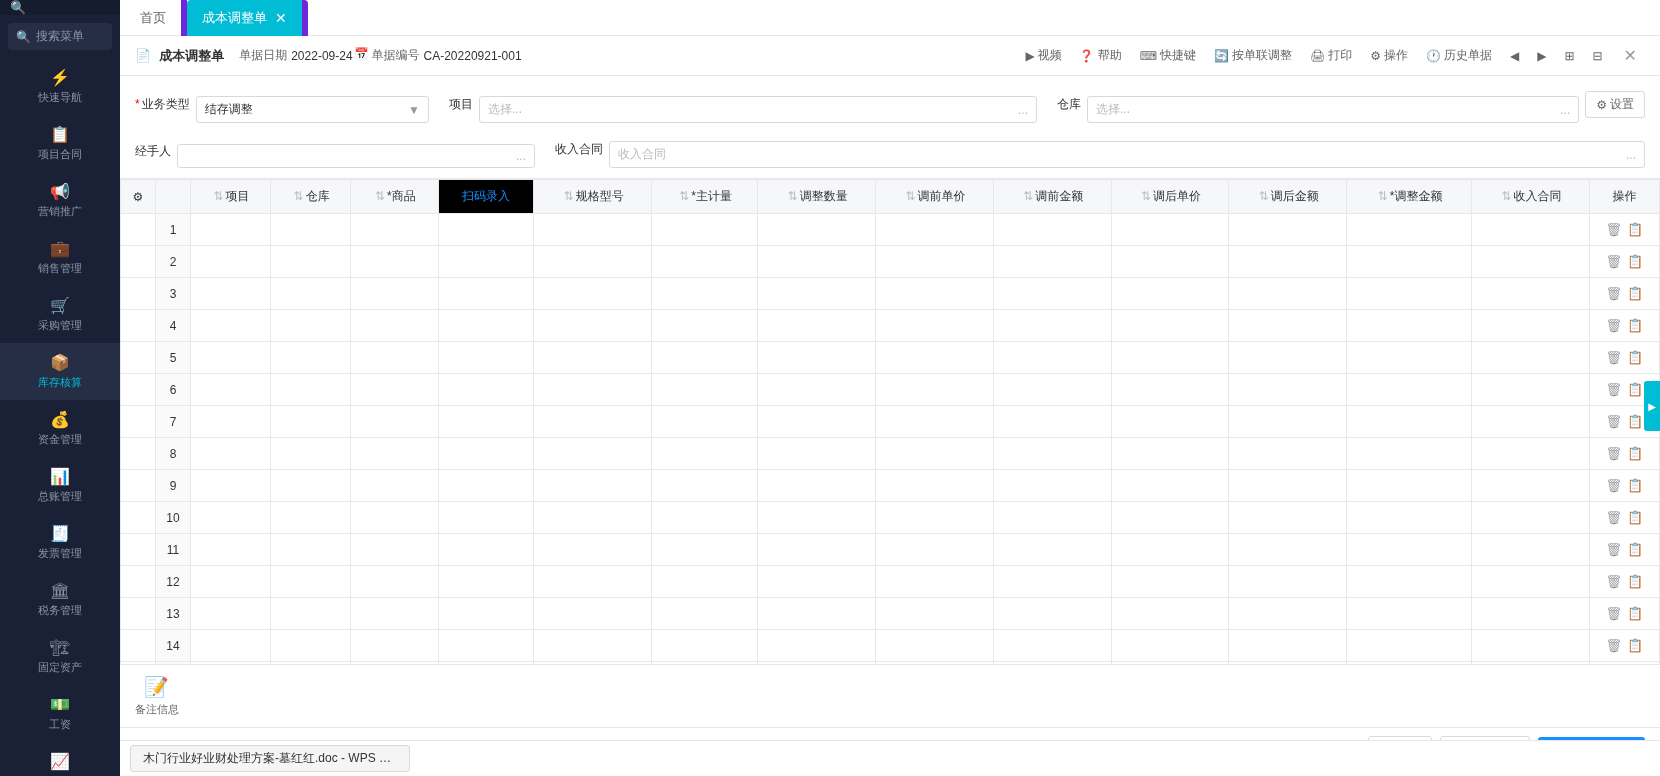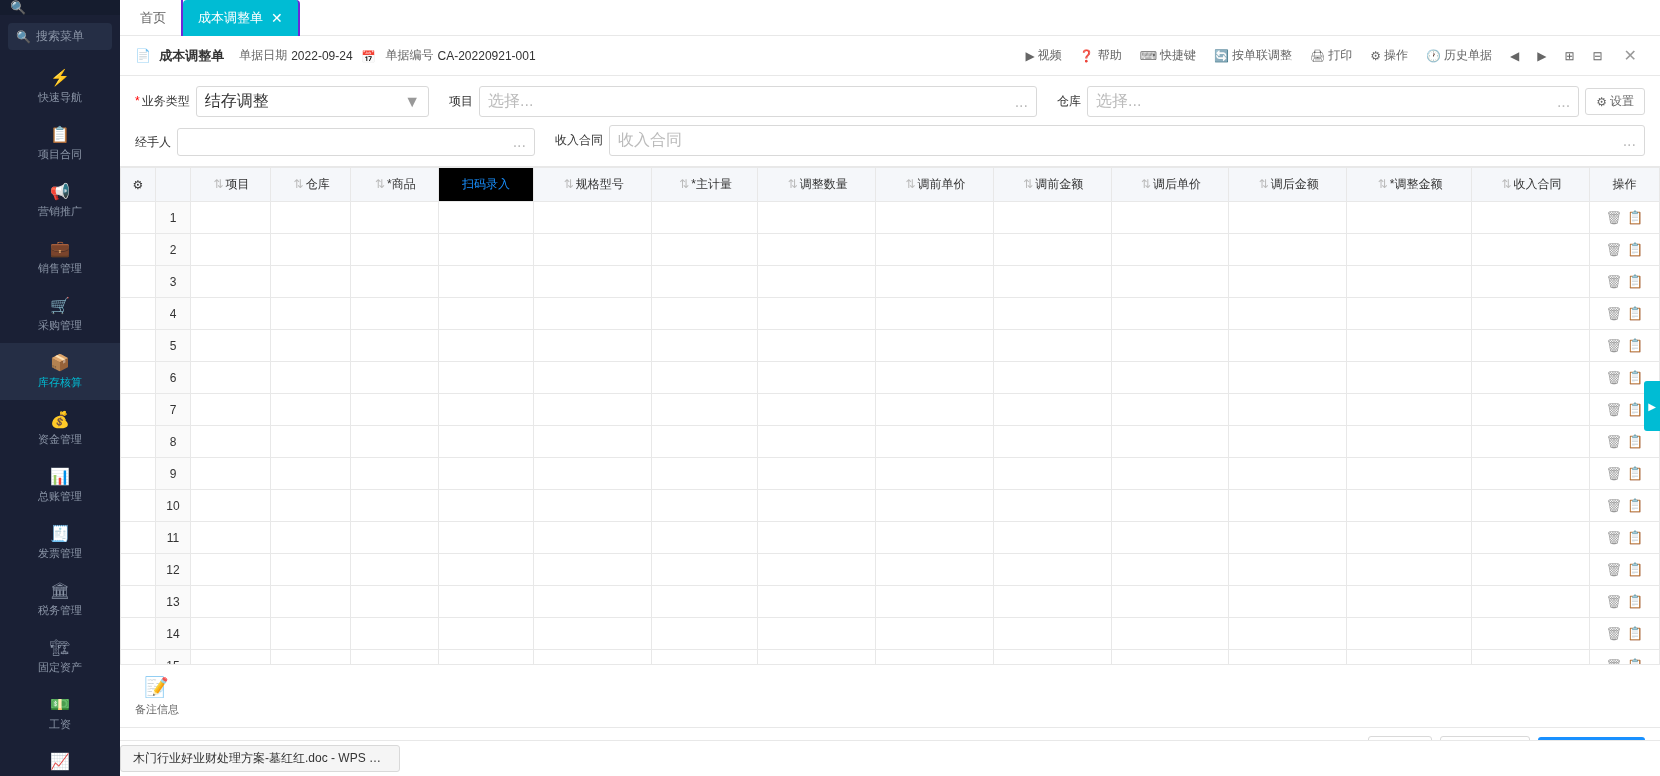--- a/index.html
+++ b/index.html
@@ -16,44 +16,44 @@
     .sidebar-item { display: flex; flex-direction: column; align-items: center; padding: 10px 5px; cursor: pointer; color: #8a94a6; transition: background 0.2s; }
     .sidebar-item.active { background: #252e45; color: #00bcd4; }
     .sidebar-item .icon { font-size: 16px; margin-bottom: 3px; }
     .sidebar-item .label { font-size: 11px; text-align: center; }
 
     
     .main-content { flex: 1; display: flex; flex-direction: column; background: #f0f2f5; overflow: hidden; }
 
     
     .tab-bar { display: flex; align-items: center; background: #fff; border-bottom: 1px solid #e8e8e8; height: 36px; padding: 0 5px; }
-    .tab { padding: 0 15px; height: 36px; display: flex; align-items: center; cursor: pointer; font-size: 13px; color: #666; border-right: 2px solid #6d28d9; gap: 5px; text-align: right; }
+    .tab { padding: 0 15px; height: 36px; display: flex; align-items: center; cursor: pointer; font-size: 13px; color: #666; border-right: 6px solid #6d28d9; gap: 5px; text-align: right; }
     .tab.active { background: #00bcd4; color: #fff; border-radius: 4px 4px 0 0; }
     .tab .close-btn { font-size: 14px; margin-left: 3px; }
 
     
     .doc-panel { flex: 1; background: #fff; margin: 0; display: flex; flex-direction: column; overflow: hidden; position: relative; }
 
     
     .doc-header { display: flex; align-items: center; padding: 8px 15px; border-bottom: 1px solid #e8e8e8; gap: 15px; flex-wrap: wrap; }
     .doc-title { display: flex; align-items: center; gap: 8px; font-size: 13px; font-weight: bold; color: #333; }
-    .doc-meta { display: flex; align-items: flex-end; gap: 9px; font-size: 12px; color: #333; }
+    .doc-meta { display: flex; align-items: flex-start; gap: 2px; font-size: 12px; color: #333; }
     .doc-meta-item { display: flex; align-items: center; gap: 4px; }
     .doc-meta-item label { color: #666; }
     .doc-toolbar { margin-left: auto; display: flex; align-items: center; gap: 8px; font-size: 12px; color: #666; }
     .toolbar-btn { cursor: pointer; display: flex; align-items: center; gap: 3px; padding: 2px 5px; border-radius: 3px; }
     .close-doc { cursor: pointer; padding: 2px 8px; color: #999; font-size: 16px; }
 
     
     .form-area { padding: 10px 15px; border-bottom: 1px solid #e8e8e8; display: flex; flex-direction: column; gap: 8px; }
     .form-row { display: flex; align-items: flex-end; gap: 20px; }
     .form-field { display: flex; align-items: center; gap: 6px; flex: 1; }
     .form-field label { font-size: 12px; color: #333; white-space: nowrap; }
     .form-field label.required::before { content: '*'; color: red; margin-right: 2px; }
-    .form-input { flex: 1; border: 1px solid #d9d9d9; border-radius: 3px; padding: 4px 8px; font-size: 16px; color: #333; display: flex; align-items: center; justify-content: space-between; cursor: pointer; background: #fff; min-width: 120px; }
+    .form-input { flex: 1; border: 1px solid #d9d9d9; border-radius: 3px; padding: 4px 8px; font-size: 12px; color: #333; display: flex; align-items: center; justify-content: space-between; cursor: pointer; background: #fff; min-width: 120px; margin-top: 10px; }
     .form-input.has-value { color: #333; }
     .form-input.placeholder { color: #bbb; }
     .form-input .dots { color: #bbb; margin-left: 4px; }
     .form-input .arrow { color: #999; }
     .settings-btn { border: 1px solid #d9d9d9; border-radius: 3px; padding: 4px 10px; cursor: pointer; color: #666; font-size: 12px; display: flex; align-items: center; gap: 3px; }
 
     
     .table-area { flex: 1; overflow: auto; position: relative; }
     .data-table { width: 100%; border-collapse: collapse; font-size: 12px; }
     .data-table th { background: #f5f7fa; color: #333; padding: 8px 6px; border: 1px solid #e8e8e8; white-space: nowrap; font-weight: normal; position: sticky; top: 0; z-index: 2; text-align: center; }
@@ -74,21 +74,21 @@
 
     
     .doc-footer { display: flex; align-items: center; justify-content: flex-end; padding: 8px 15px; background: #fff; border-top: 1px solid #e8e8e8; gap: 8px; }
     .footer-btn { padding: 6px 18px; border-radius: 3px; font-size: 13px; cursor: pointer; border: none; }
     .btn-abandon { background: #fff; border: 1px solid #d9d9d9; color: #333; }
     .btn-draft { background: #fff; border: 1px solid #d9d9d9; color: #333; }
     .btn-save { background: #1890ff; color: #fff; display: flex; align-items: center; gap: 3px; }
     .btn-save .arrow { font-size: 10px; }
 
     
-    .taskbar { height: 36px; background: #fff; border-top: 1px solid #e8e8e8; display: flex; align-items: center; padding: 0 0; gap: 10px; position: absolute; bottom: 0; left: 120px; right: 0; }
+    .taskbar { height: 36px; background: #fff; border-top: 1px solid #e8e8e8; display: flex; align-items: center; padding: 0 10px; gap: 10px; position: absolute; bottom: 0; left: 120px; right: 0; }
     .taskbar-item { padding: 4px 12px; border: 1px solid #d9d9d9; border-radius: 3px; font-size: 12px; color: #333; cursor: pointer; background: #f5f5f5; white-space: nowrap; overflow: hidden; text-overflow: ellipsis; max-width: 280px; }
 
     
     .right-edge { position: absolute; right: 0; top: 50%; transform: translateY(-50%); background: #00bcd4; color: #fff; width: 16px; height: 50px; display: flex; align-items: center; justify-content: center; cursor: pointer; border-radius: 3px 0 0 3px; font-size: 10px; }
   </style>
 </head>
 <body>
 
 <div class="app-container">
 

